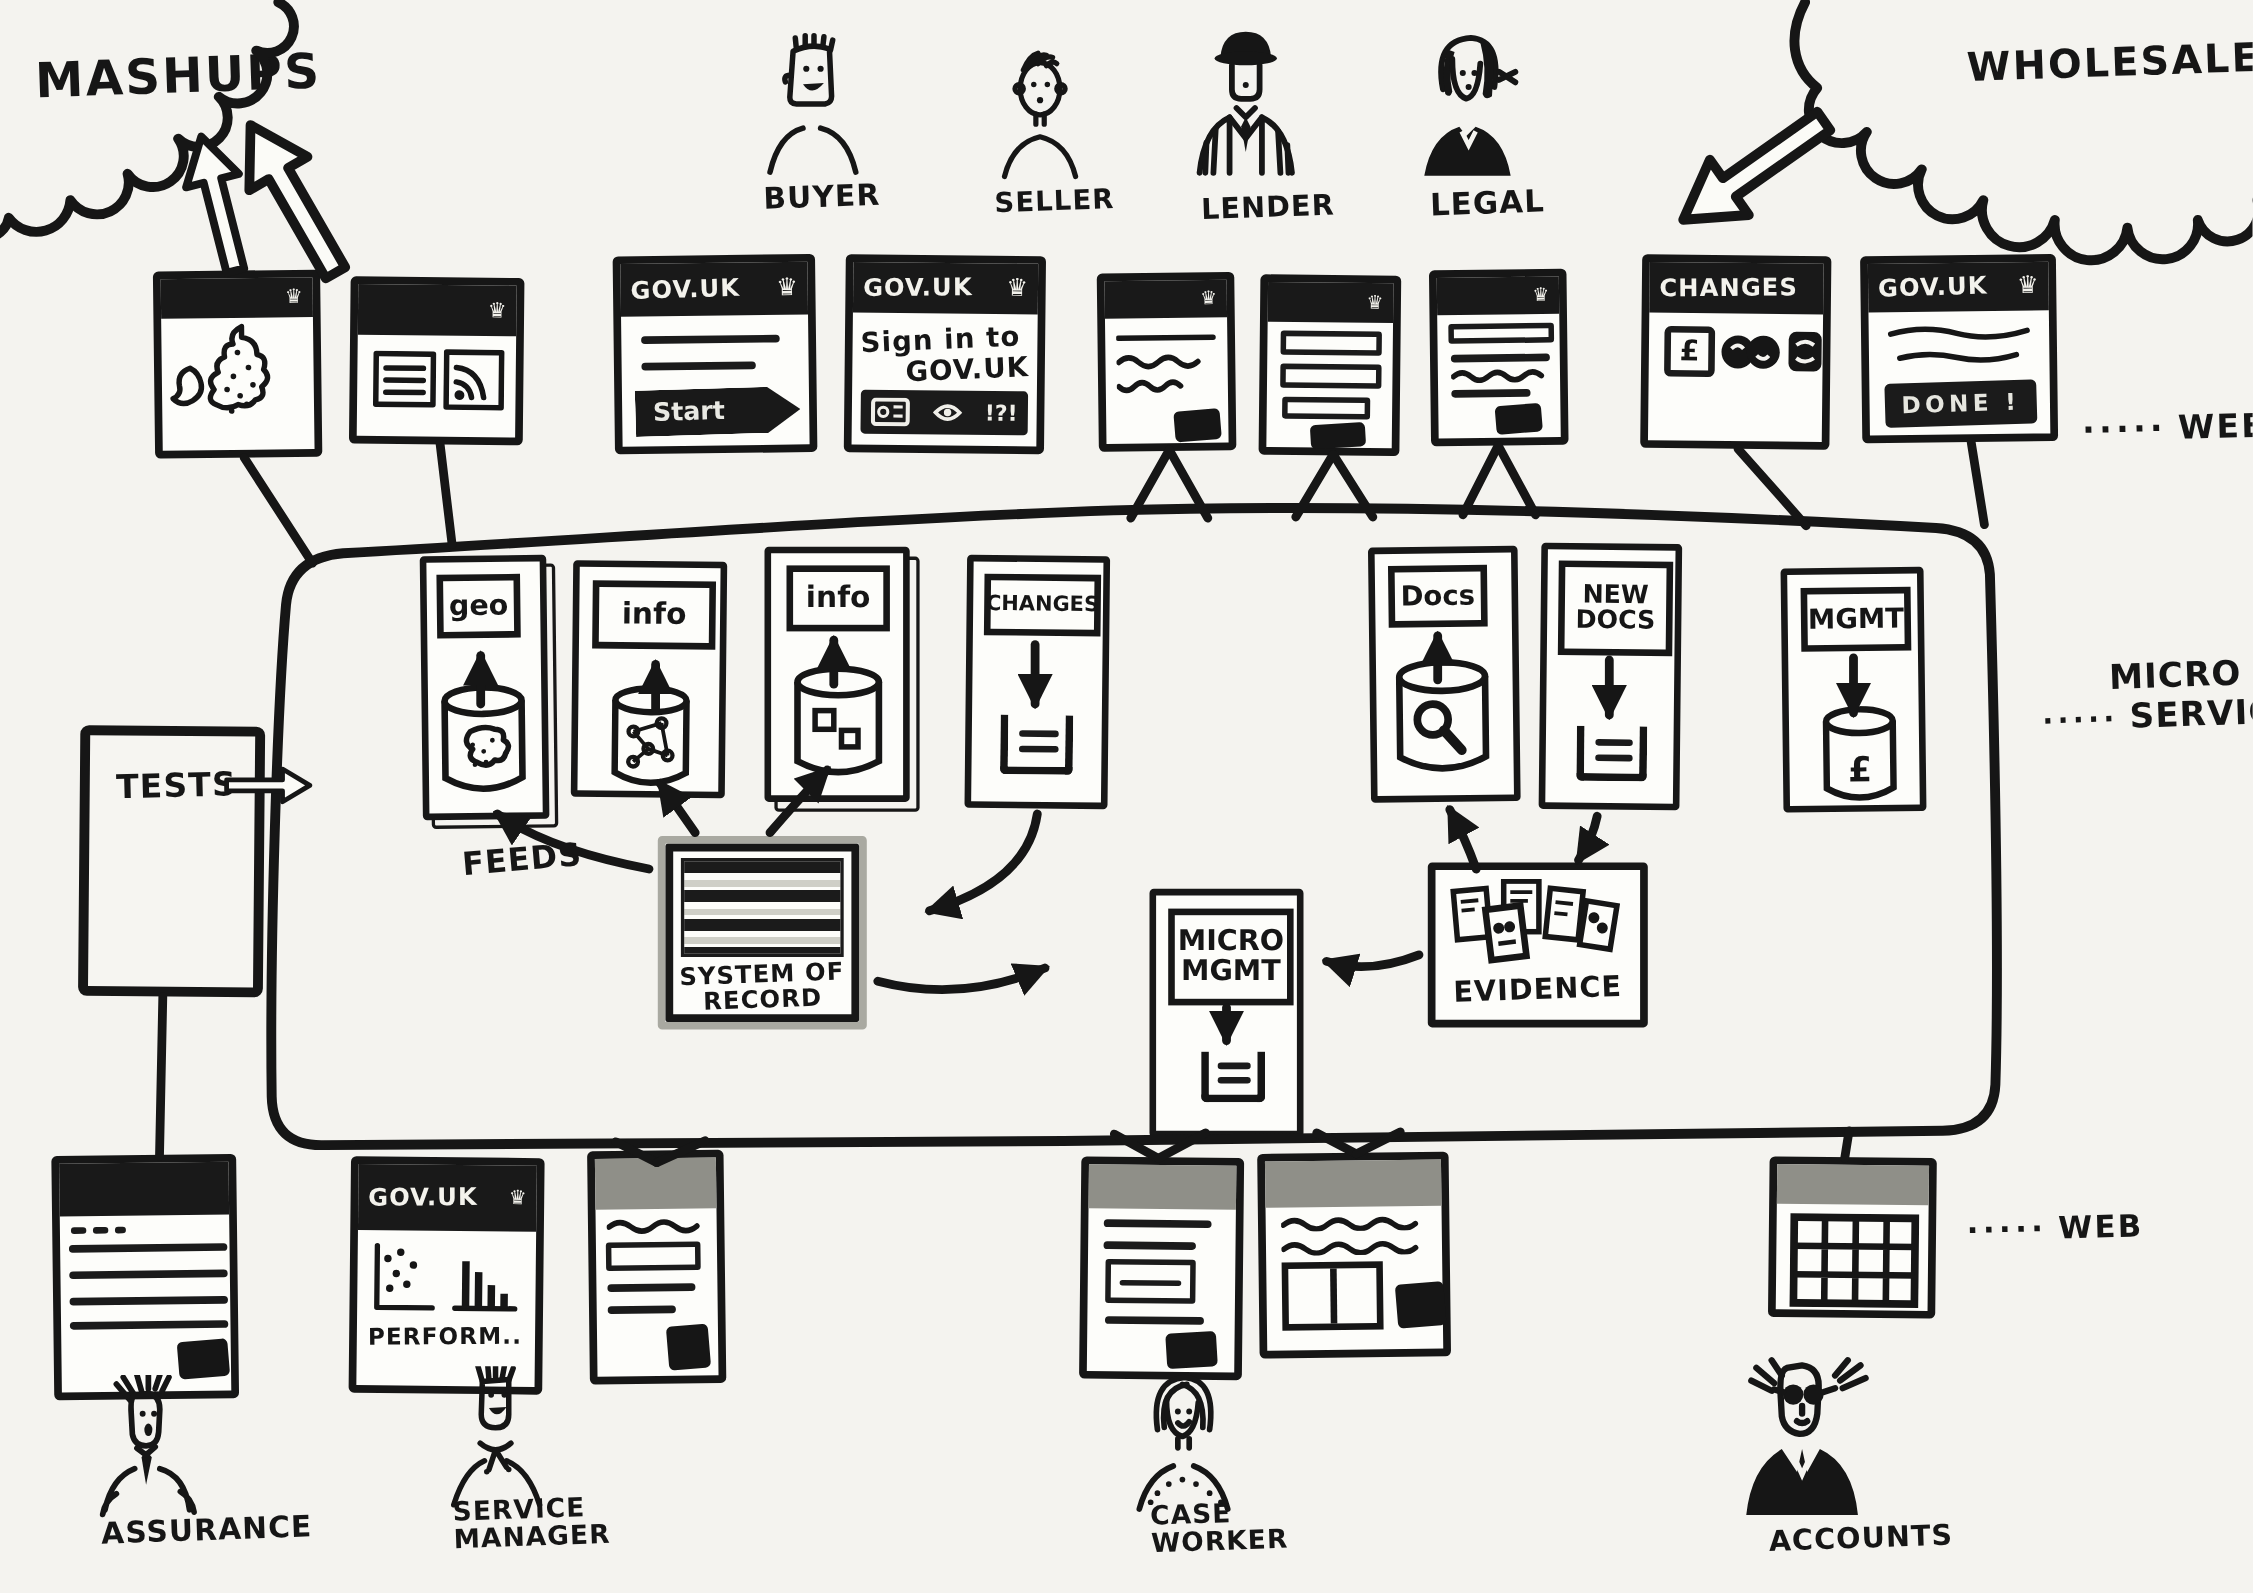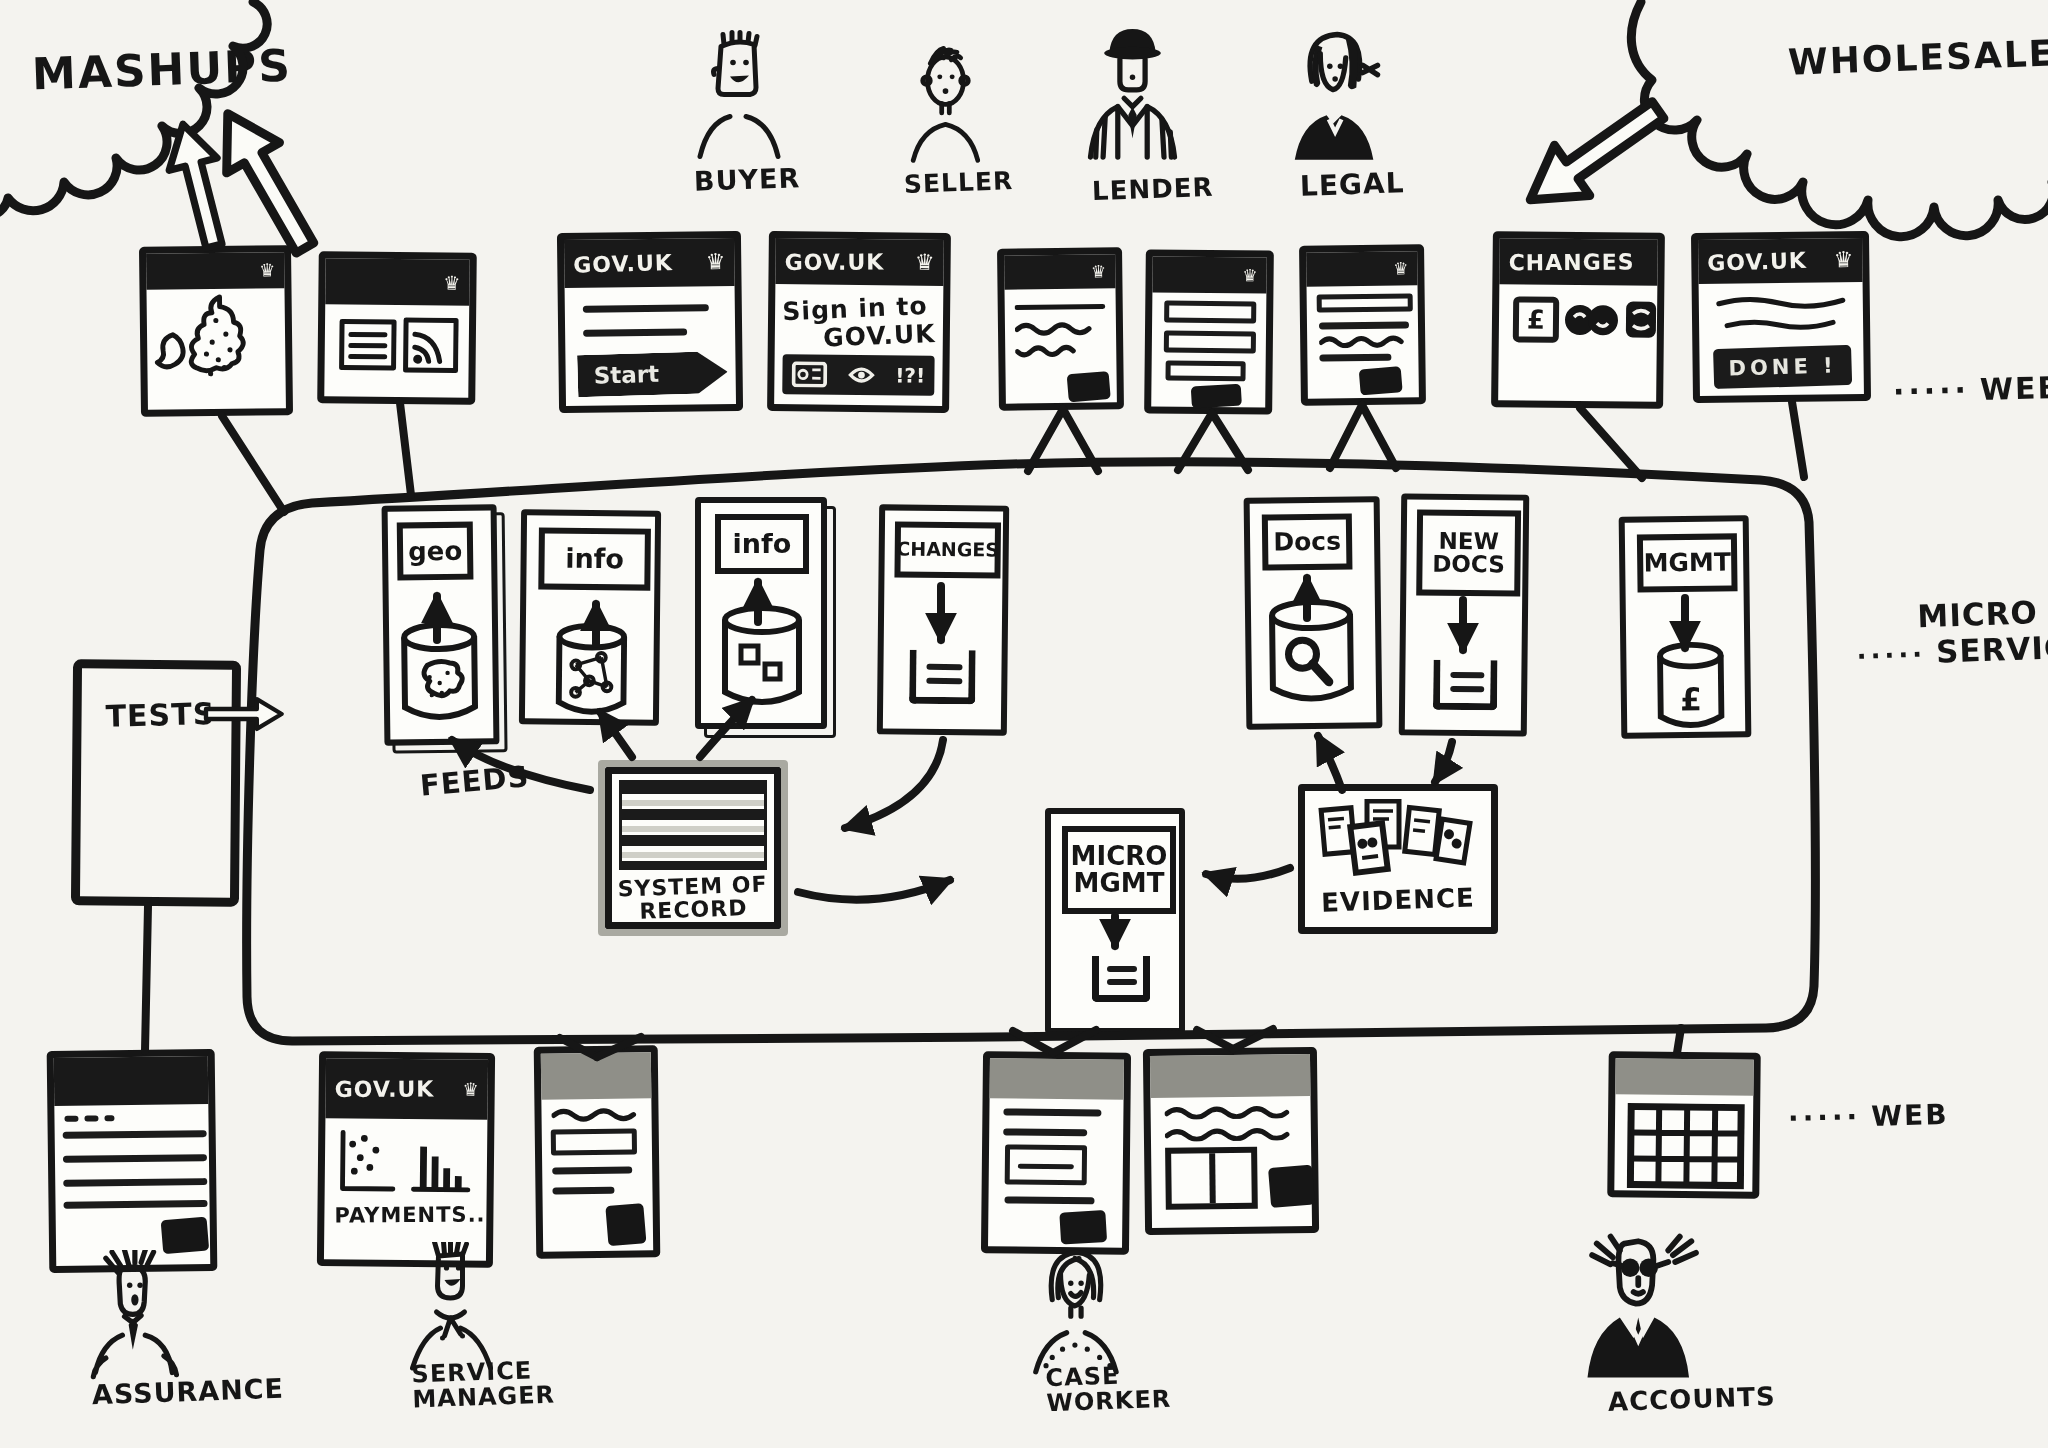--- a/index.html
+++ b/index.html
@@ -407,21 +407,21 @@
           <circle cx="24" cy="30" r="3.5"></circle>
           <circle cx="40" cy="22" r="3.5"></circle>
           <circle cx="18" cy="44" r="3.5"></circle>
           <circle cx="34" cy="40" r="3.5"></circle>
         </g>
     </svg>
     <svg class="abs" style="left:84px; top:68px;" width="64" height="70" viewBox="0 0 64 72">
       <path class="doodle" d="M4,64 H60"></path>
       <path d="M14,20 V64 M26,30 V64 M38,42 V64 M50,50 V64" stroke="#161616" stroke-width="7"></path>
     </svg>
-    <div class="abs hand" style="left:10px; top:144px; font-size:21px; letter-spacing:1px; transform:rotate(-1deg);">PAYMENTS..</div>
+    <div class="abs hand" style="left:10px; top:144px; font-size:21px; letter-spacing:1px; transform:rotate(-1deg);">PERFORM..</div>
   </div>
 
   <div class="thumb sketch-l" style="left:535px; top:1046px; width:124px; height:212px;">
     <div class="th gray" style="height:46px;"></div>
     <svg class="abs" style="left:10px; top:54px;" width="92" height="16" viewBox="0 0 92 16">
         <path class="doodle" stroke-width="6" d="M2,8 q10,-8 20,0 t20,0 t20,0 t20,0"></path>
       </svg>
     <div class="obar" style="left:9px; top:76px; width:86px; height:26px;"></div>
     <div class="ln" style="left:10px; top:114px; width:80px;"></div>
     <div class="ln" style="left:10px; top:134px; width:62px;"></div>

